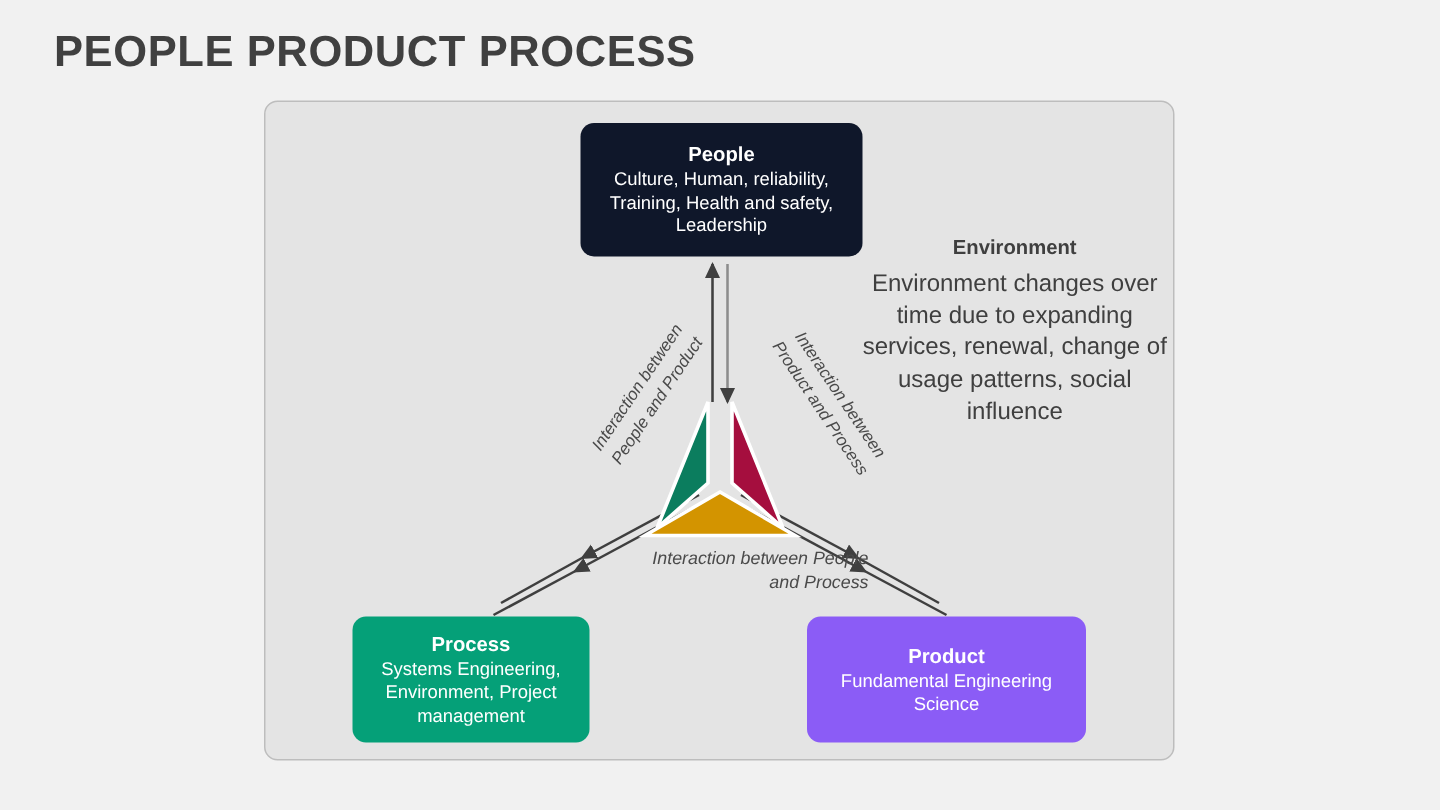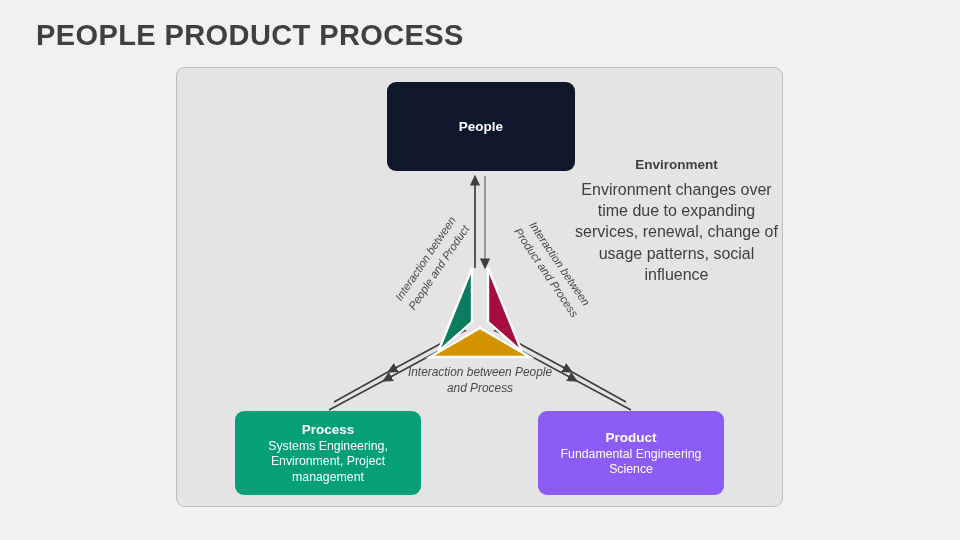--- a/index.html
+++ b/index.html
@@ -79,21 +79,21 @@
   #box-people {
     left: 387px;
     top: 82px;
     width: 188px;
     height: 89px;
     background: #0f172a;
   }
   #box-process {
     left: 235px;
     top: 411px;
-    width: 186px;
+    width: 158px;
     height: 84px;
     background: #05a078;
   }
   #box-product {
     left: 538px;
     top: 411px;
     width: 186px;
     height: 84px;
     background: #8b5cf6;
   }
@@ -137,21 +137,21 @@
     top: 252px;
     width: 132px;
     transform: rotate(56deg);
     transform-origin: center center;
   }
   #label-people-process {
     position: absolute;
     left: 381px;
     top: 364px;
     width: 198px;
-    text-align: center;
+    text-align: right;
     color: #4a4a4a;
     font-size: 11.9px;
     font-style: italic;
     line-height: 1.37;
     white-space: pre-line;
   }
 </style>
 </head>
 <body>
 
@@ -189,20 +189,21 @@
 
     <g>
       <path d="M472,268 L472,322 L438,352 Z" fill="#0b7d5e" stroke="#ffffff" stroke-width="2.4"></path>
       <path d="M488,268 L488,322 L522,352 Z" fill="#a50e3e" stroke="#ffffff" stroke-width="2.4"></path>
       <path d="M480,328 L530,357 L430,357 Z" fill="#d39400" stroke="#ffffff" stroke-width="2.4"></path>
     </g>
   </svg>
 
   <div class="node-box" id="box-people">
     <div class="node-title">People</div>
+    <div class="node-desc">Culture, Human, reliability, Training, Health and safety, Leadership</div>
   </div>
 
   <div class="node-box" id="box-process">
     <div class="node-title">Process</div>
     <div class="node-desc">Systems Engineering, Environment, Project management</div>
   </div>
 
   <div class="node-box" id="box-product">
     <div class="node-title">Product</div>
     <div class="node-desc">Fundamental Engineering Science</div>

